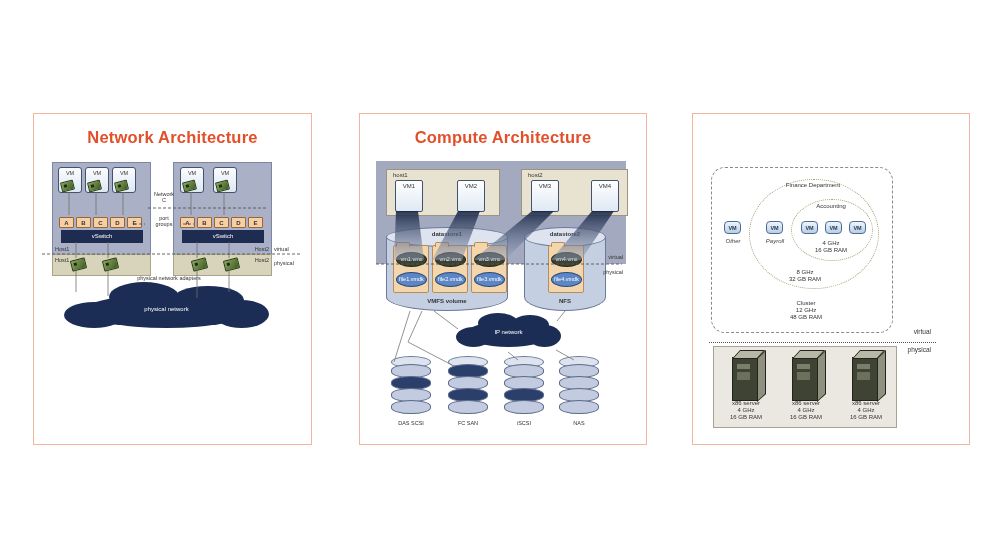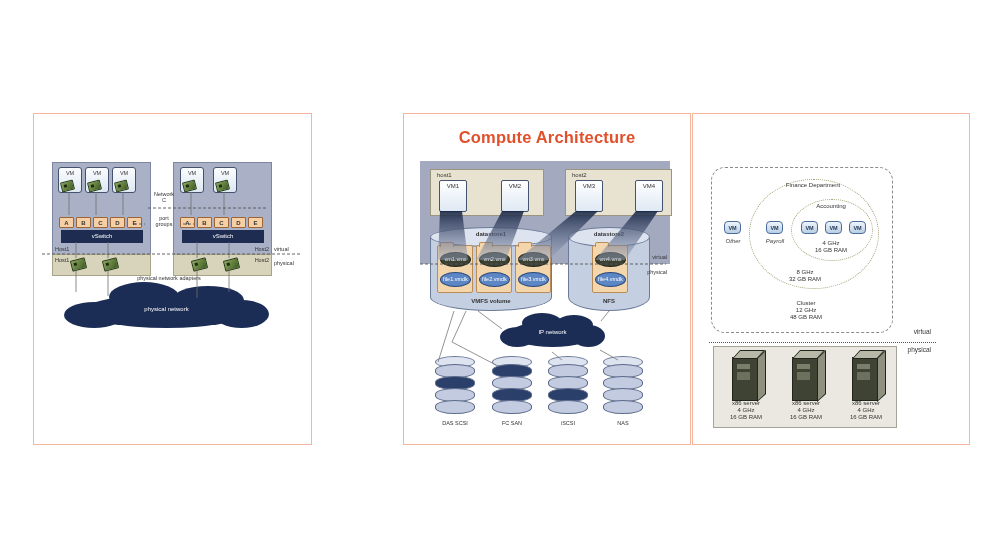--- a/index.html
+++ b/index.html
@@ -1,21 +1,21 @@
 <!DOCTYPE html>
 <html><head>
 <meta charset="utf-8">
 <style>
   html,body{margin:0;padding:0;background:#fff;}
   .stage{position:relative;width:1000px;height:560px;background:#fff;overflow:hidden;
          font-family:"Liberation Sans",sans-serif;color:#333;}
   .abs{position:absolute;}
   .panel{position:absolute;top:113px;height:330px;background:#fff;border:1px solid #f3b59d;}
   #panel-network{left:33px;width:277px;}
-  #panel-compute{left:359px;width:286px;margin-left:44px;}
+  #panel-compute{left:359px;width:286px;}
   #panel-storage{left:692px;width:276px;}
   .panel-title{position:absolute;top:14px;left:0;right:0;text-align:center;
                font-weight:bold;font-size:16.5px;color:#e2502b;letter-spacing:.2px;}
   .t55{font-size:5.5px;line-height:1.15;color:#333;}
   .t6{font-size:6px;line-height:1.2;color:#333;}
   .t65{font-size:6.5px;line-height:1.25;color:#333;}
   .ctr{text-align:center;}
   .rt{text-align:right;}
   .it{font-style:italic;color:#444;}
   svg.overlay{position:absolute;inset:0;pointer-events:none;z-index:6;}
@@ -78,20 +78,21 @@
          background:#b8b8a8;border:1px solid #20241a;transform:skewX(-42deg);}
   .tower:after{content:"";position:absolute;right:-9px;top:-4px;width:7px;height:42px;
          background:#8f9080;border:1px solid #20241a;transform:skewY(-42deg);}
 </style>
 </head>
 <body>
 
 <div class="stage">
 
   <div class="panel" id="panel-network">
+    <div class="panel-title">Network Architecture</div>
 
     <div class="hostv" style="left:18px;top:48px;width:97px;height:92px;">
       <div class="vm-sm" style="left:5px;top:4px;">
         <span>VM</span>
         <span class="nic" style="left:2px;top:13px;"></span>
       </div>
       <div class="vm-sm" style="left:32px;top:4px;">
         <span>VM</span>
         <span class="nic" style="left:2px;top:13px;"></span>
       </div>

